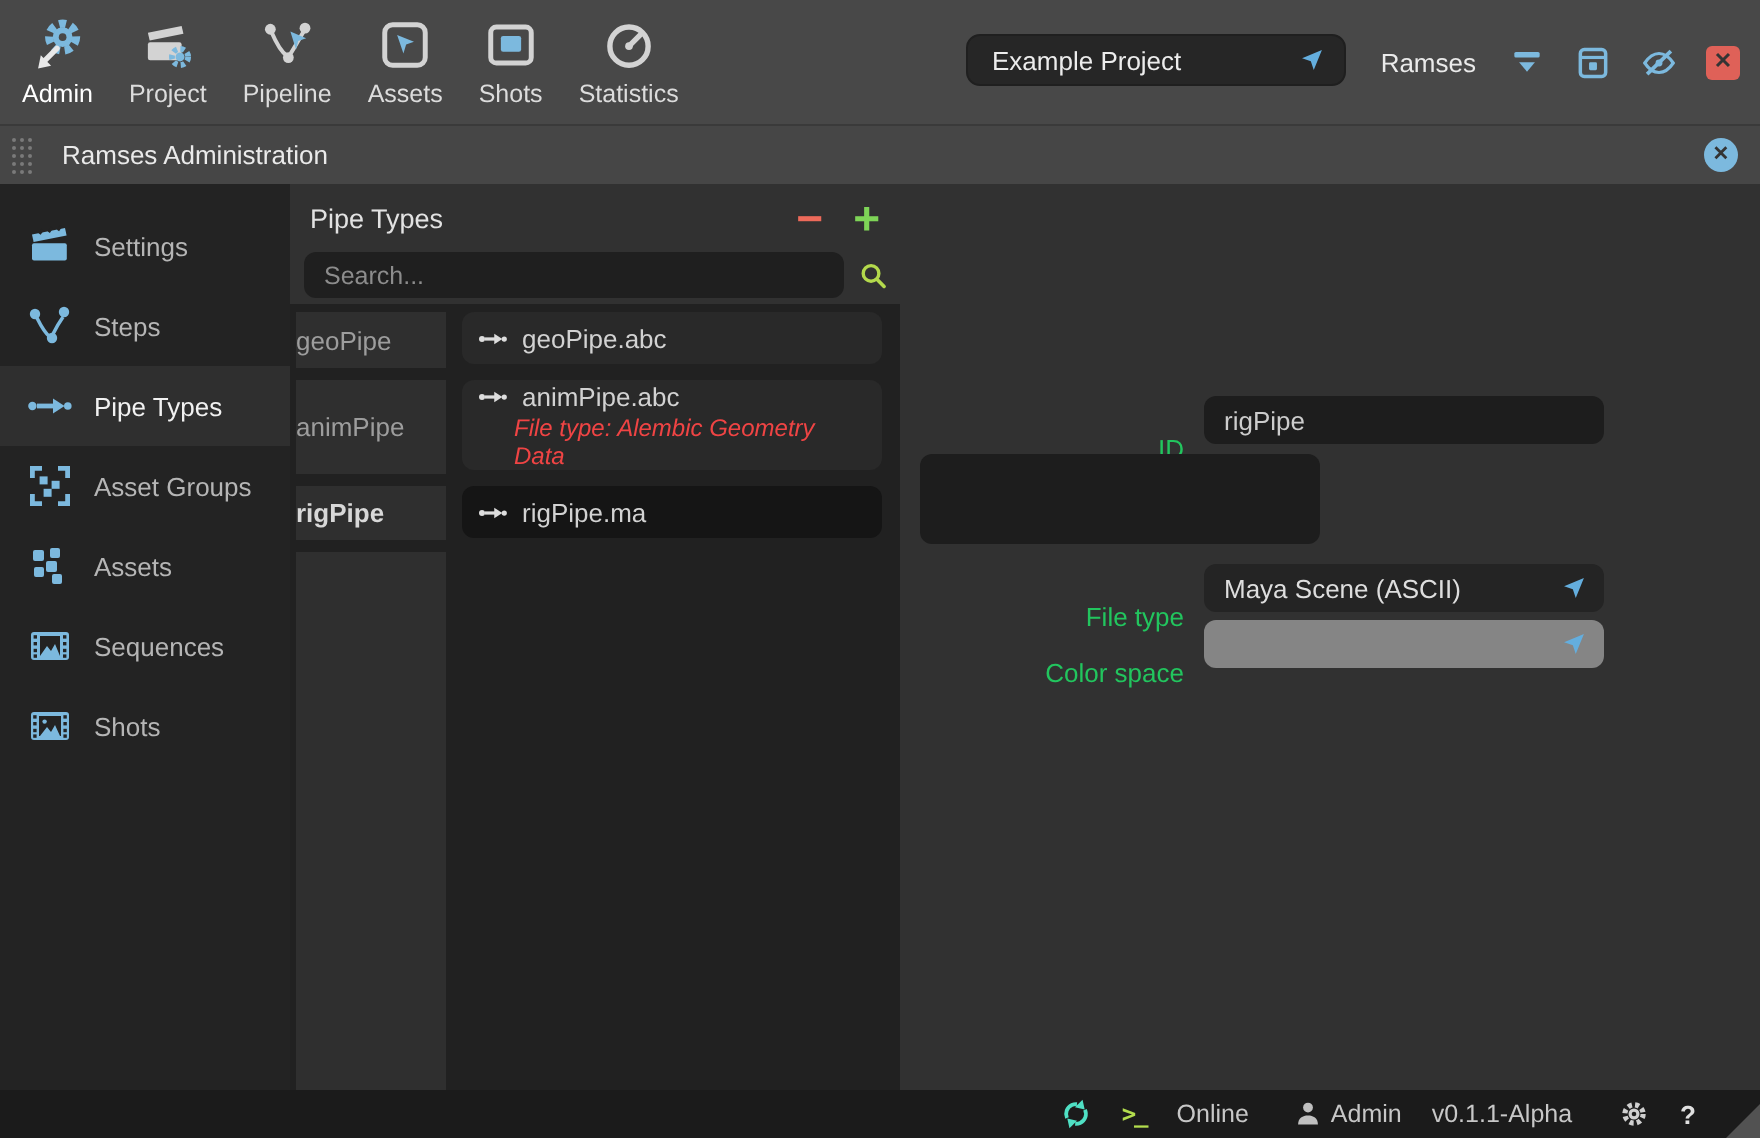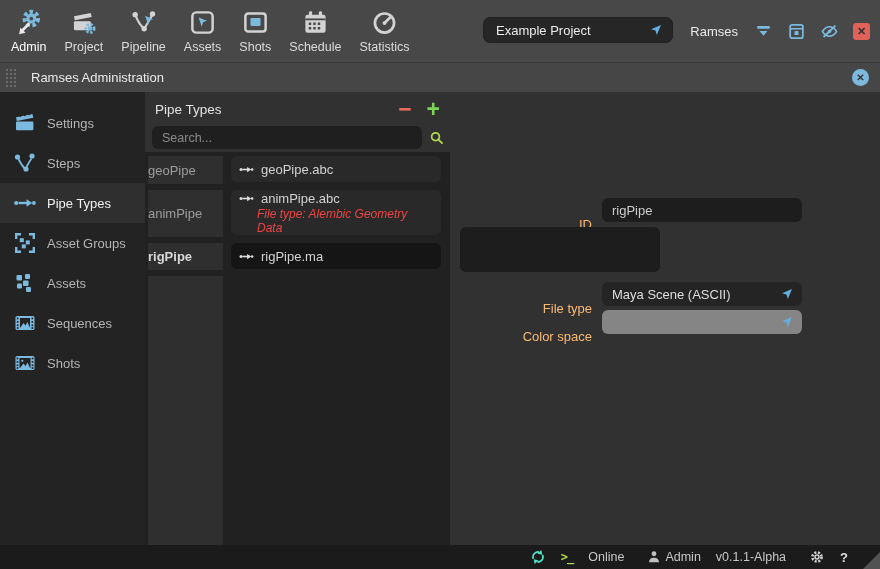--- a/index.html
+++ b/index.html
@@ -58,21 +58,21 @@
   .trow.selected .card { background:#151515; }
   .card svg { width:15px; height:15px; color:#dddddd; flex:0 0 auto; }
   .card.two-line { flex-direction:column; align-items:stretch; justify-content:center; gap:1px; }
   .card.two-line .line1 { display:flex; align-items:center; gap:7px; }
   .card .sub { margin-left:18px; font-size:12px; font-style:italic; color:#ef4444; }
   .name-filler { width:75px; background:#2f2f2f; flex:1 1 auto; }
 
   
   .formpane { position:absolute; left:450px; top:0; right:0; bottom:0; }
   .frow { position:absolute; left:0; display:flex; align-items:center; }
-  .flabel { width:142px; text-align:right; color:#fdba74; font-size:13px;margin-top:28px; }
+  .flabel { width:142px; text-align:right; color:#22c55e; font-size:13px;margin-top:28px; }
   .ffield { margin-left:10px; width:200px; }
   .tinput { width:200px; height:24px; background:#1d1d1d; border:none; border-radius:6px; color:#cccccc; font-size:13px; padding:0 10px; font-family:"Liberation Sans",sans-serif; outline:none; }
   .tarea { width:200px; height:45px; background:#1d1d1d; border:none; border-radius:6px; resize:none; outline:none; }
   .dropdown { width:200px; height:24px; background:#242424; border-radius:6px; color:#dedede; font-size:13px; display:flex; align-items:center; padding:0 8px 0 10px; }
   .dropdown svg { margin-left:auto; width:14px; height:14px; }
   .dropdown.light { background:#858585; }
 
   
   .statusbar { position:absolute; bottom:0; left:0; right:0; height:24px; background:#1b1b1b; display:flex; align-items:center; justify-content:flex-end; gap:15px; padding-right:32px; color:#c7c7c7; font-size:12.5px; }
   .statusbar .gap-lg { margin-right:8px; }
@@ -127,37 +127,20 @@
   </div>
 
   <div class="tb-btn">
     <svg viewBox="0 0 24 24">
       <rect x="3" y="4" width="18" height="16" rx="2.5" fill="none" stroke="#d3d3d3" stroke-width="2.2"></rect>
       <rect x="7.5" y="8" width="9" height="7" rx="1" fill="#7cb9de"></rect>
     </svg>
     <span>Shots</span>
   </div>
 
-  <div class="tb-btn">
-    <svg viewBox="0 0 24 24">
-      <rect x="3" y="5" width="18" height="16" rx="2" fill="#d3d3d3"></rect>
-      <rect x="6.2" y="2" width="2.8" height="5" rx="1.2" fill="#d3d3d3"></rect>
-      <rect x="15" y="2" width="2.8" height="5" rx="1.2" fill="#d3d3d3"></rect>
-      <rect x="3" y="8.4" width="18" height="1.6" fill="#484848"></rect>
-      <g fill="#484848">
-        <rect x="6" y="12" width="2.2" height="2.2"></rect>
-          <rect x="10" y="12" width="2.2" height="2.2"></rect>
-          <rect x="14" y="12" width="2.2" height="2.2"></rect>
-        <rect x="6" y="16" width="2.2" height="2.2"></rect>
-          <rect x="10" y="16" width="2.2" height="2.2"></rect>
-          <rect x="14" y="16" width="2.2" height="2.2"></rect>
-      </g>
-    </svg>
-    <span>Schedule</span>
-  </div>
 
   <div class="tb-btn">
     <svg viewBox="0 0 24 24">
       <circle cx="12" cy="12.5" r="8.5" fill="none" stroke="#d3d3d3" stroke-width="2.4"></circle>
       <path d="M12 12.5 L17 7.5" stroke="#d3d3d3" stroke-width="2.4" stroke-linecap="round"></path>
       <circle cx="12" cy="12.5" r="1.7" fill="#d3d3d3"></circle>
     </svg>
     <span>Statistics</span>
   </div>
 </div>

